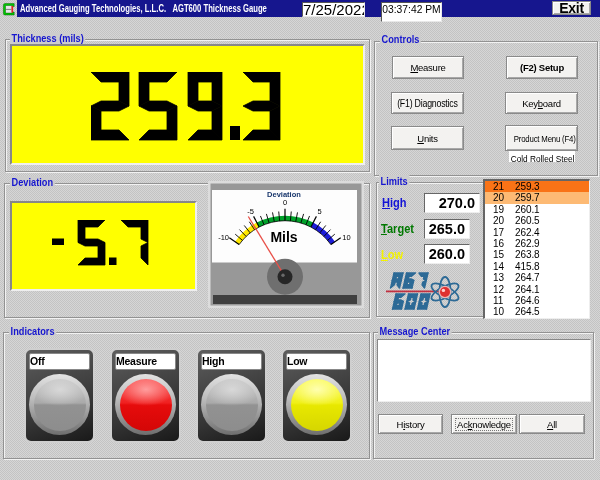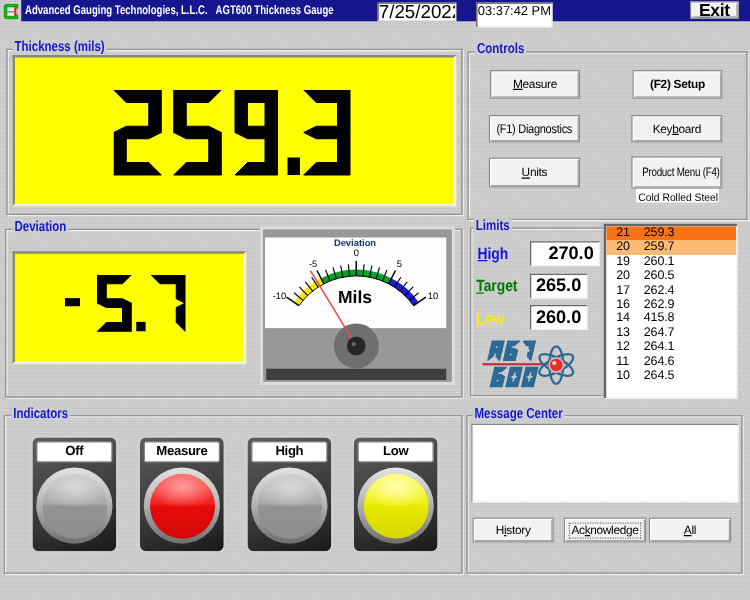--- a/index.html
+++ b/index.html
@@ -11,21 +11,21 @@
 .btn { white-space:nowrap; overflow:hidden; background:#f3f2f0; border:1px solid #8a8a8a; box-shadow:inset 1px 1px 0 #ffffff, inset -1px -1px 0 #a8a8a8; font-size:9.5px; letter-spacing:-0.25px; color:#000; text-align:center; }
 .grp { border:1px solid #929292; box-shadow:1px 1px 0 #f2f2f2, inset 1px 1px 0 #f2f2f2; }
 .glabel { font-size:11.5px; font-weight:bold; color:#1616cf; background:#cdcdcd; padding:0 2px; transform:scaleX(0.8); transform-origin:0 50%; white-space:nowrap; }
 .ydisp { background:#ffff00; border-top:2px solid #888; border-left:2px solid #888; border-right:2px solid #efefef; border-bottom:2px solid #efefef; }
 .limlab { font-size:13px; font-weight:bold; transform:scaleX(0.85); transform-origin:0 50%; white-space:nowrap; }
 .limbox { background:#fff; border-top:1.5px solid #666; border-left:1.5px solid #666; border-right:1px solid #eee; border-bottom:1px solid #eee; font-size:14.5px; font-weight:bold; text-align:right; padding-right:4px; padding-top:1px; }
 .lrow { position:relative; height:11.4px; font-size:10px; line-height:11.6px; letter-spacing:-0.1px; }
 .c1 { position:absolute; left:8px; }
 .c2 { position:absolute; left:30px; }
 .ind { border-radius:7px; border:2px solid #cfcfcf; background:linear-gradient(160deg,#5e5e5e 0%,#474747 35%,#353535 65%,#191919 100%); }
-.idlab { position:absolute; left:3px; top:3px; width:61px; height:17px; background:#fff; border-radius:2px; border:1px solid #888; font-size:10.5px; font-weight:bold; letter-spacing:-0.25px; text-align:center; color:#000; padding-top:1px; }
+.idlab { position:absolute; left:3px; top:3px; width:61px; height:17px; background:#fff; border-radius:2px; border:1px solid #888; font-size:10.5px; font-weight:bold; letter-spacing:-0.25px; text-align:left; color:#000; padding-top:1px; }
 .lamp { position:absolute; left:3px; top:24px; width:61px; height:61px; border-radius:50%; background:linear-gradient(180deg,#e2e2e2 0%,#bdbdbd 40%,#6e6e6e 100%); }
 .lampin { position:absolute; left:4.5px; top:4.5px; width:52px; height:52px; border-radius:50%; }
 .gray { background:radial-gradient(ellipse 55% 32% at 50% 20%, #d8d8d8 0%, rgba(200,200,200,0) 100%), linear-gradient(180deg,#c6c6c6 0%,#aaaaaa 46%,#929292 50%,#8d8d8d 100%); }
 .red { background:radial-gradient(ellipse 55% 32% at 50% 20%, #ff9d9d 0%, rgba(255,80,80,0) 100%), linear-gradient(180deg,#fa5555 0%,#f02020 46%,#e60c0c 50%,#d40606 100%); }
 .yel { background:radial-gradient(ellipse 55% 32% at 50% 20%, #ffffb0 0%, rgba(255,255,80,0) 100%), linear-gradient(180deg,#fafa50 0%,#f0f018 46%,#e8e800 50%,#d6d600 100%); }
 u { text-decoration:underline; }
 </style></head>
 <body>
 <div class="abs titlebar"></div>
 <svg style="position:absolute;left:2px;top:2px" width="14" height="14" viewBox="0 0 14 14">
@@ -240,20 +240,24 @@
       </div>
       <div class="lrow" style="">
         <span class="c1">17</span>
         <span class="c2">262.4</span>
       </div>
       <div class="lrow" style="">
         <span class="c1">16</span>
         <span class="c2">262.9</span>
       </div>
       <div class="lrow" style="">
+        <span class="c1">15</span>
+        <span class="c2">263.8</span>
+      </div>
+      <div class="lrow" style="">
         <span class="c1">14</span>
         <span class="c2">415.8</span>
       </div>
       <div class="lrow" style="">
         <span class="c1">13</span>
         <span class="c2">264.7</span>
       </div>
       <div class="lrow" style="">
         <span class="c1">12</span>
         <span class="c2">264.1</span>

